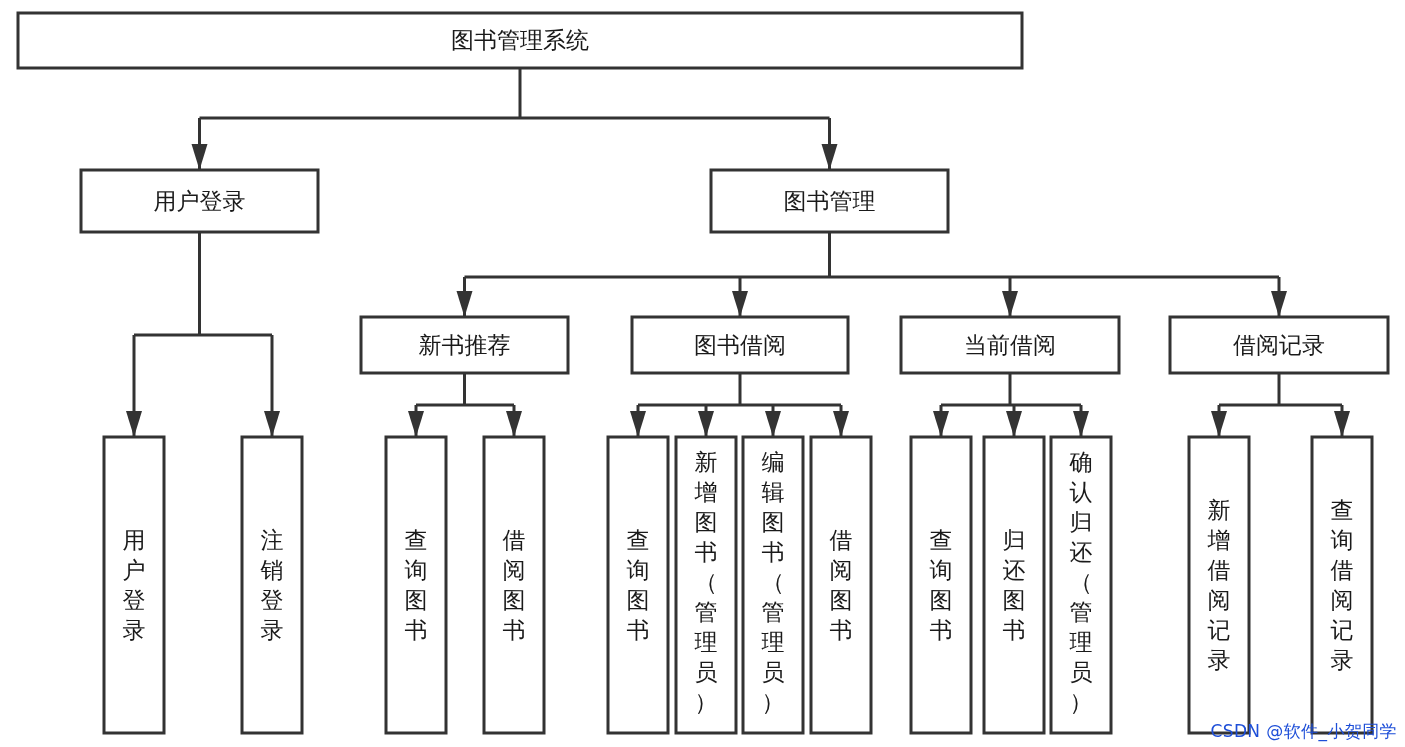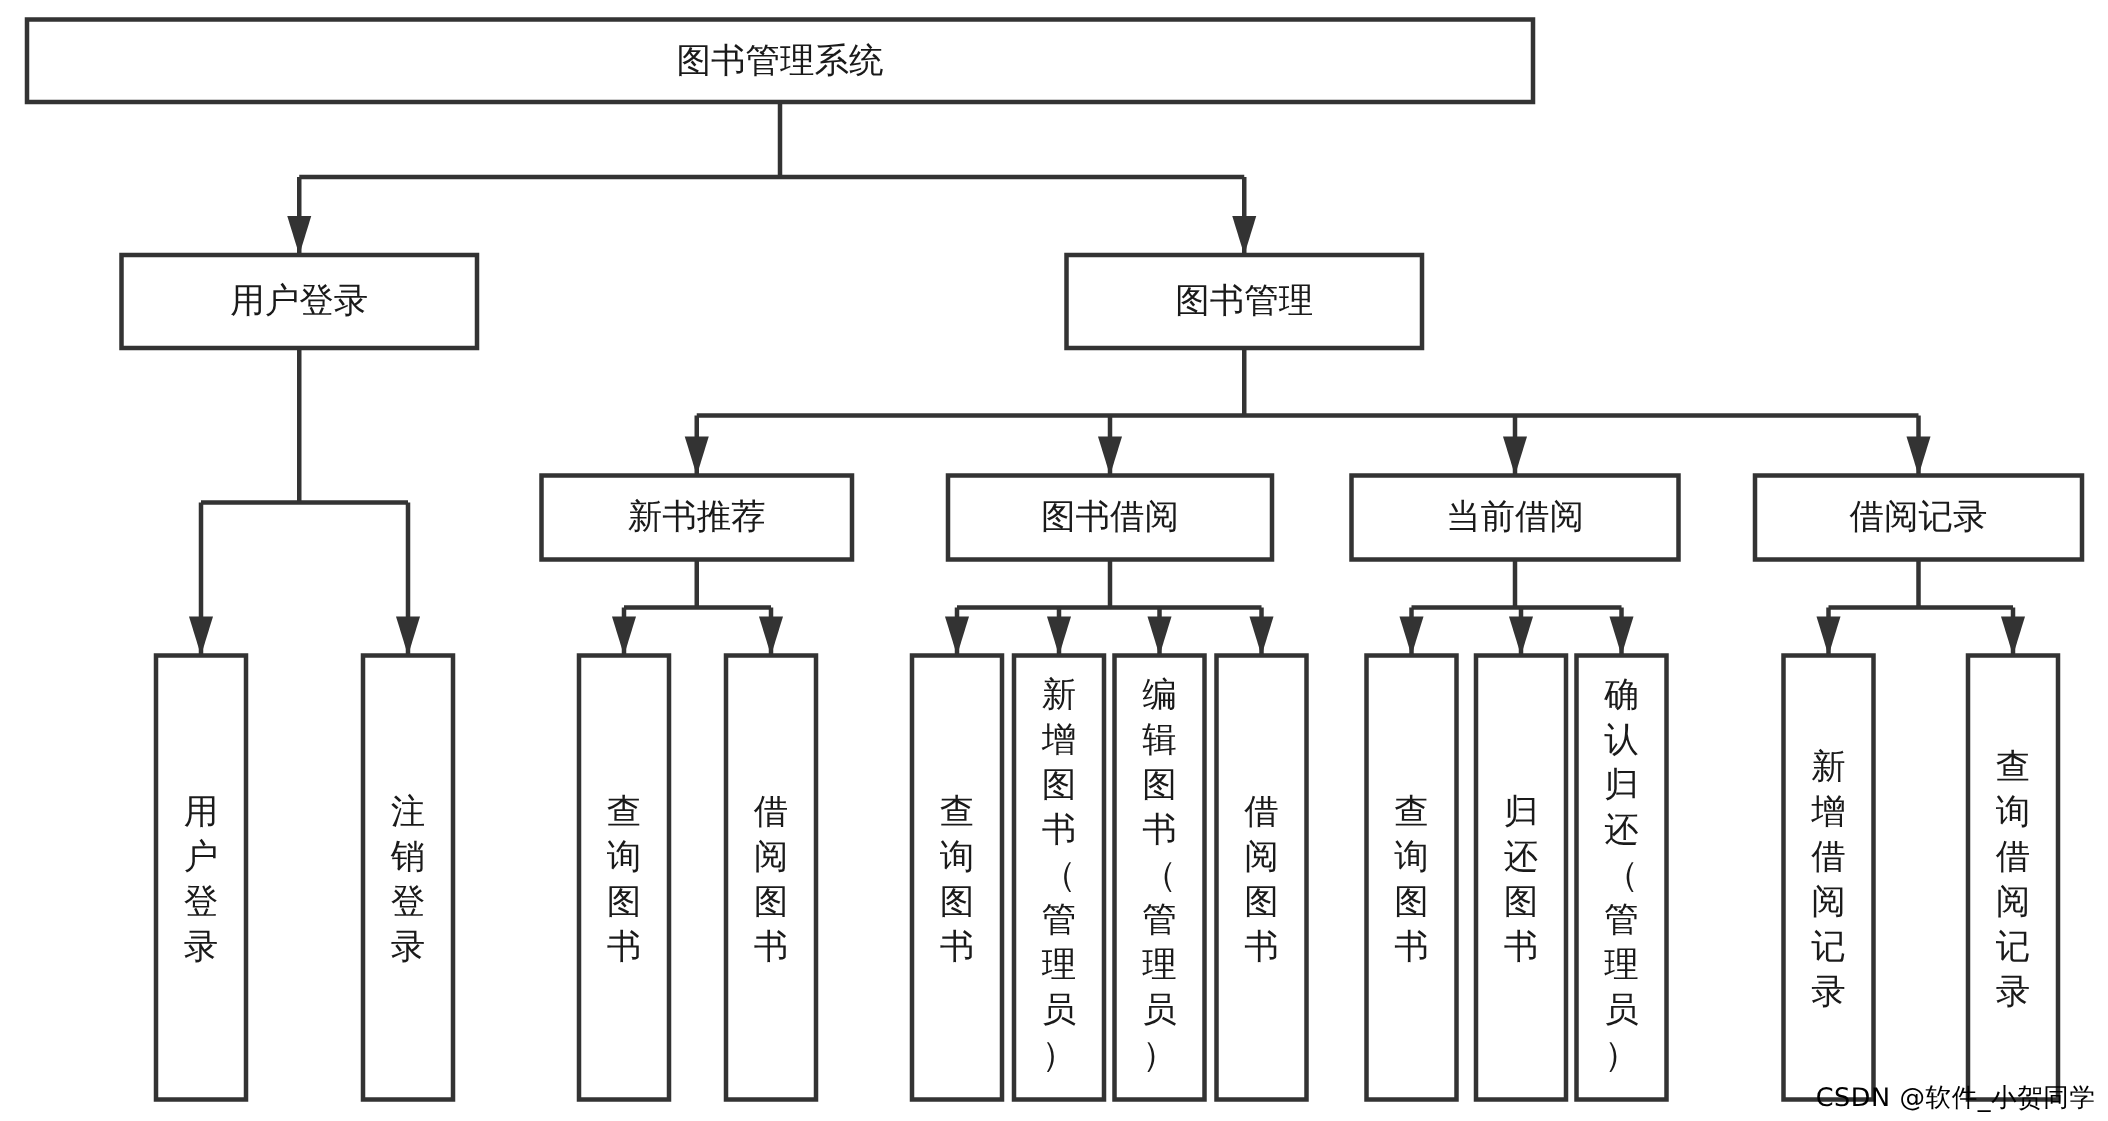--- a/index.html
+++ b/index.html
@@ -53,21 +53,21 @@
     font-size: 23px;
     fill: #1a1a1a;
     text-anchor: middle;
   }
   .watermark {
     position: absolute;
     right: 8px;
     bottom: 4px;
     font-family: "DejaVu Sans", "Liberation Sans", sans-serif;
     font-size: 17px;
-    color: #000000;
+    color: #1d4ed8;
     white-space: nowrap;
     letter-spacing: 0.4px;
     pointer-events: none;
   }
 </style>
 </head>
 <body>
 
 <div id="diagram-root">
   <svg class="flow" viewBox="0 0 1405 747" xmlns="http://www.w3.org/2000/svg">

